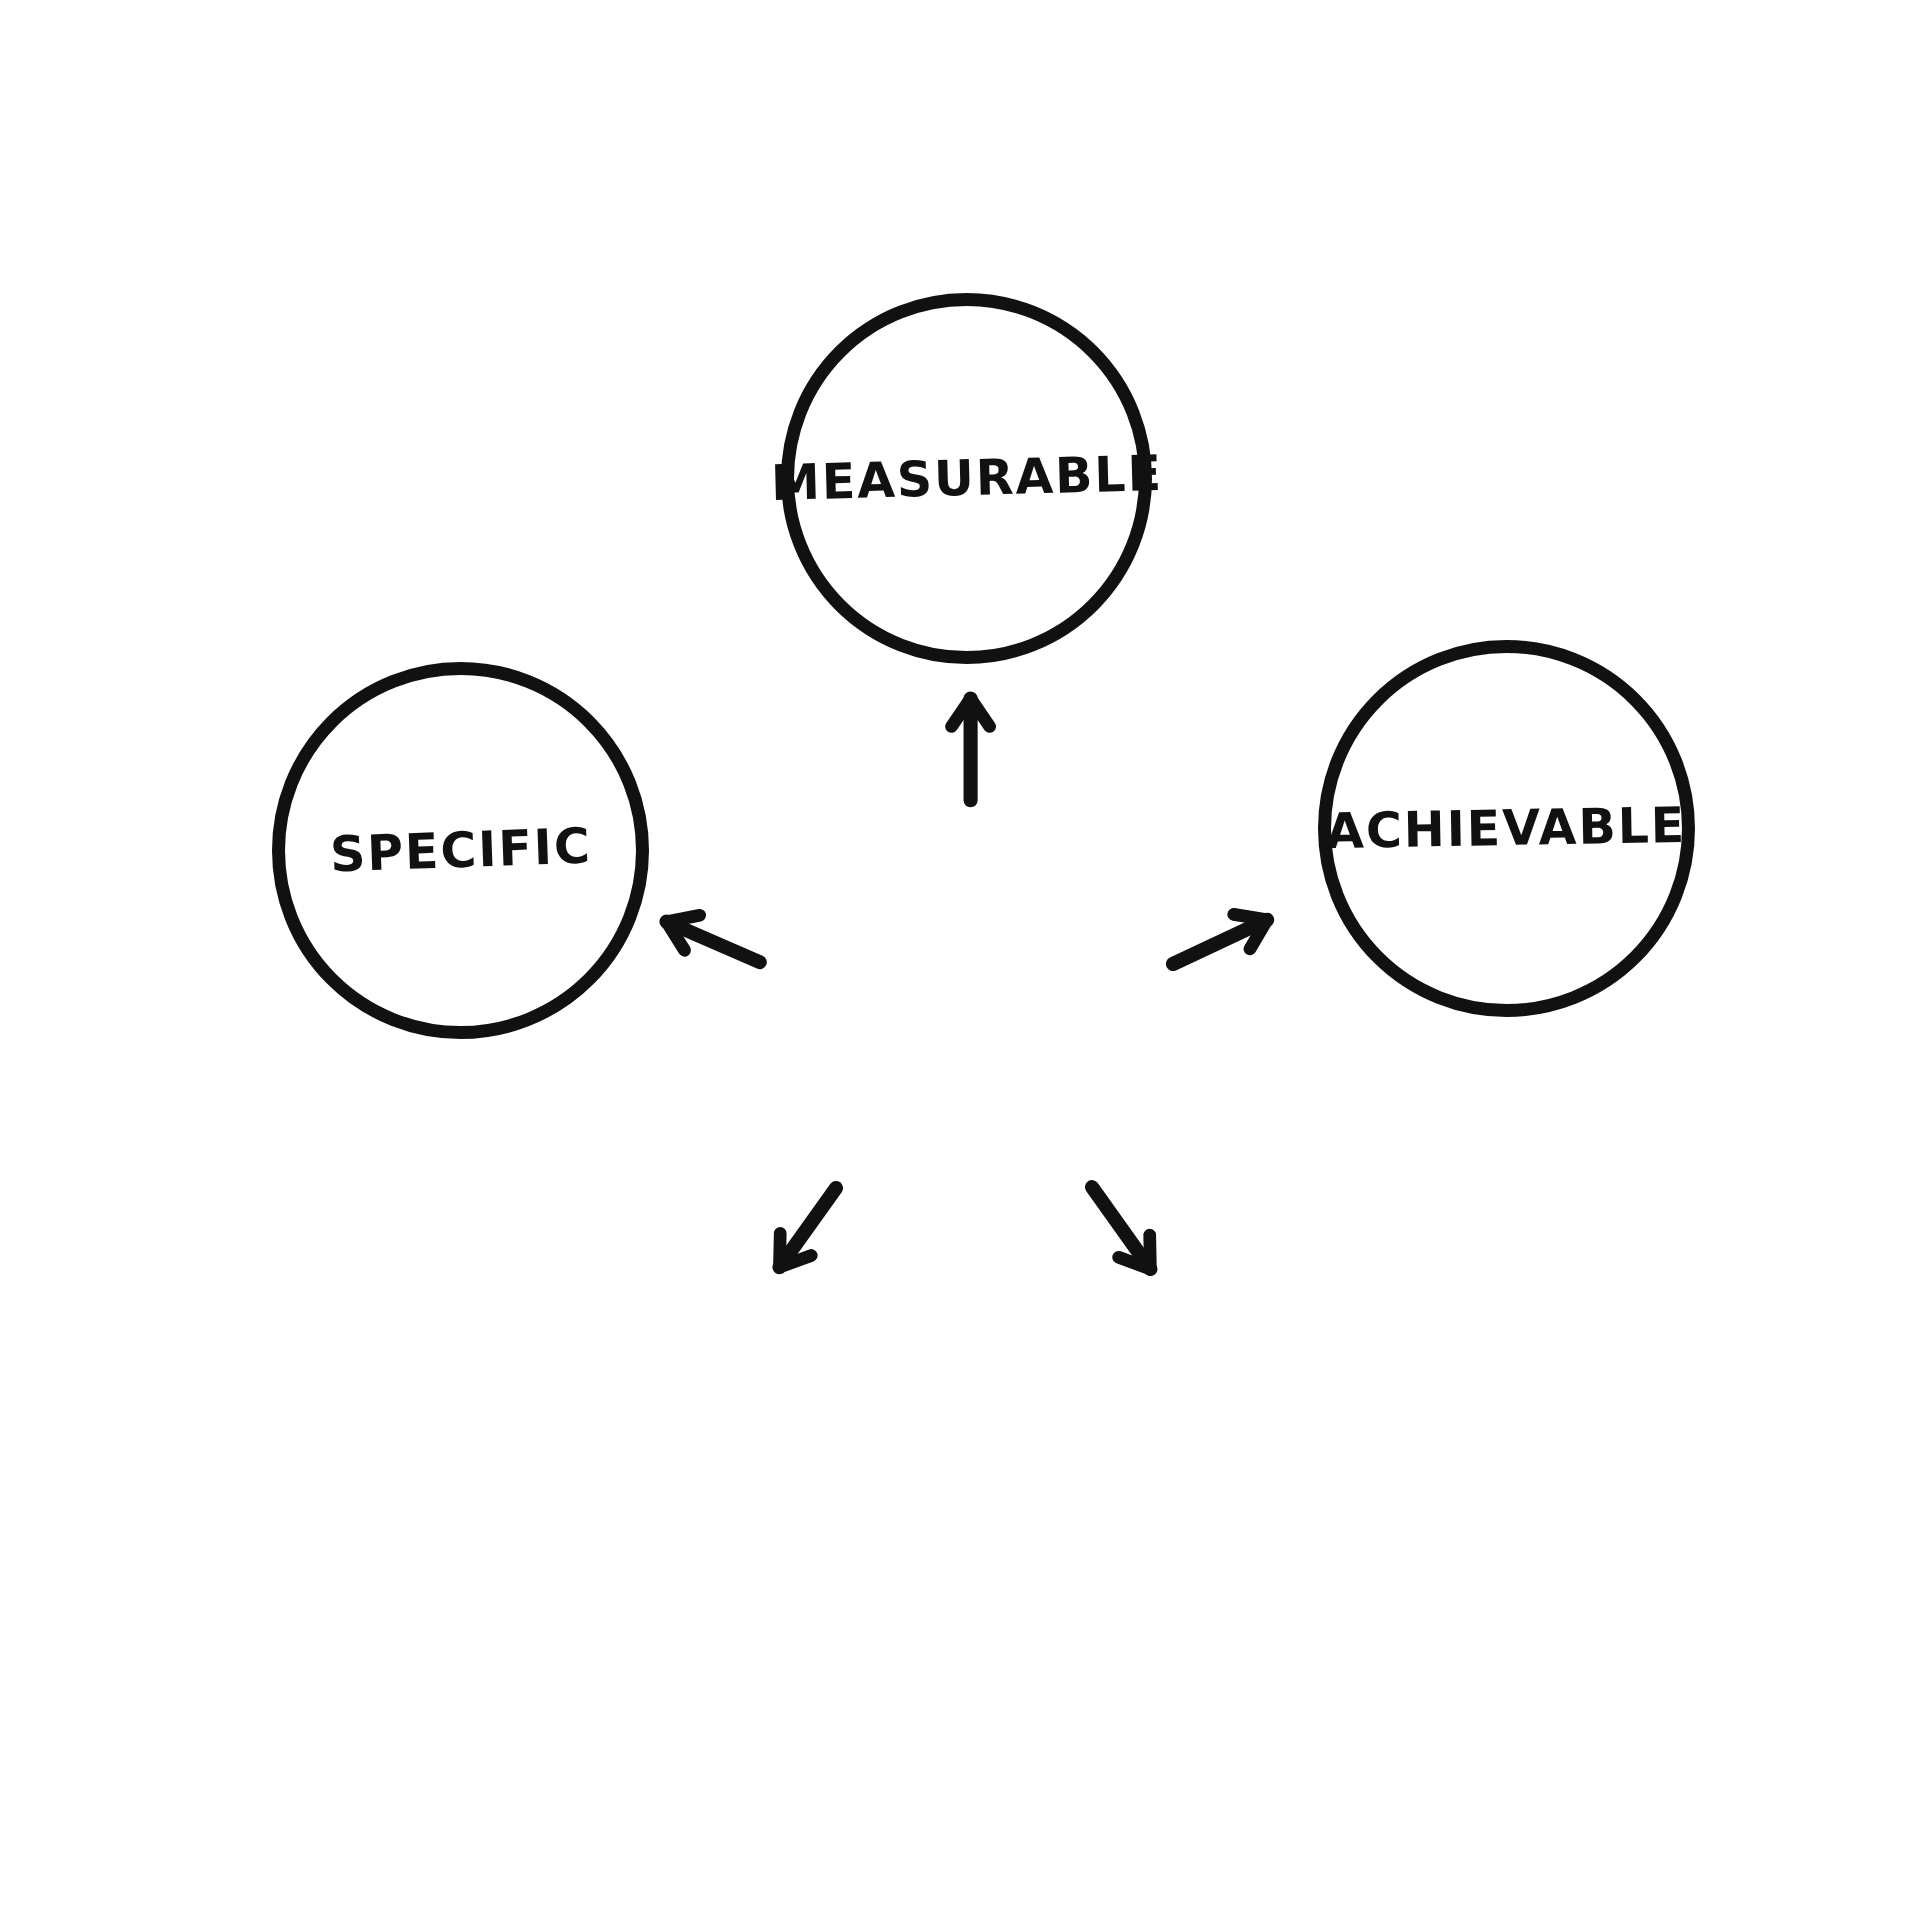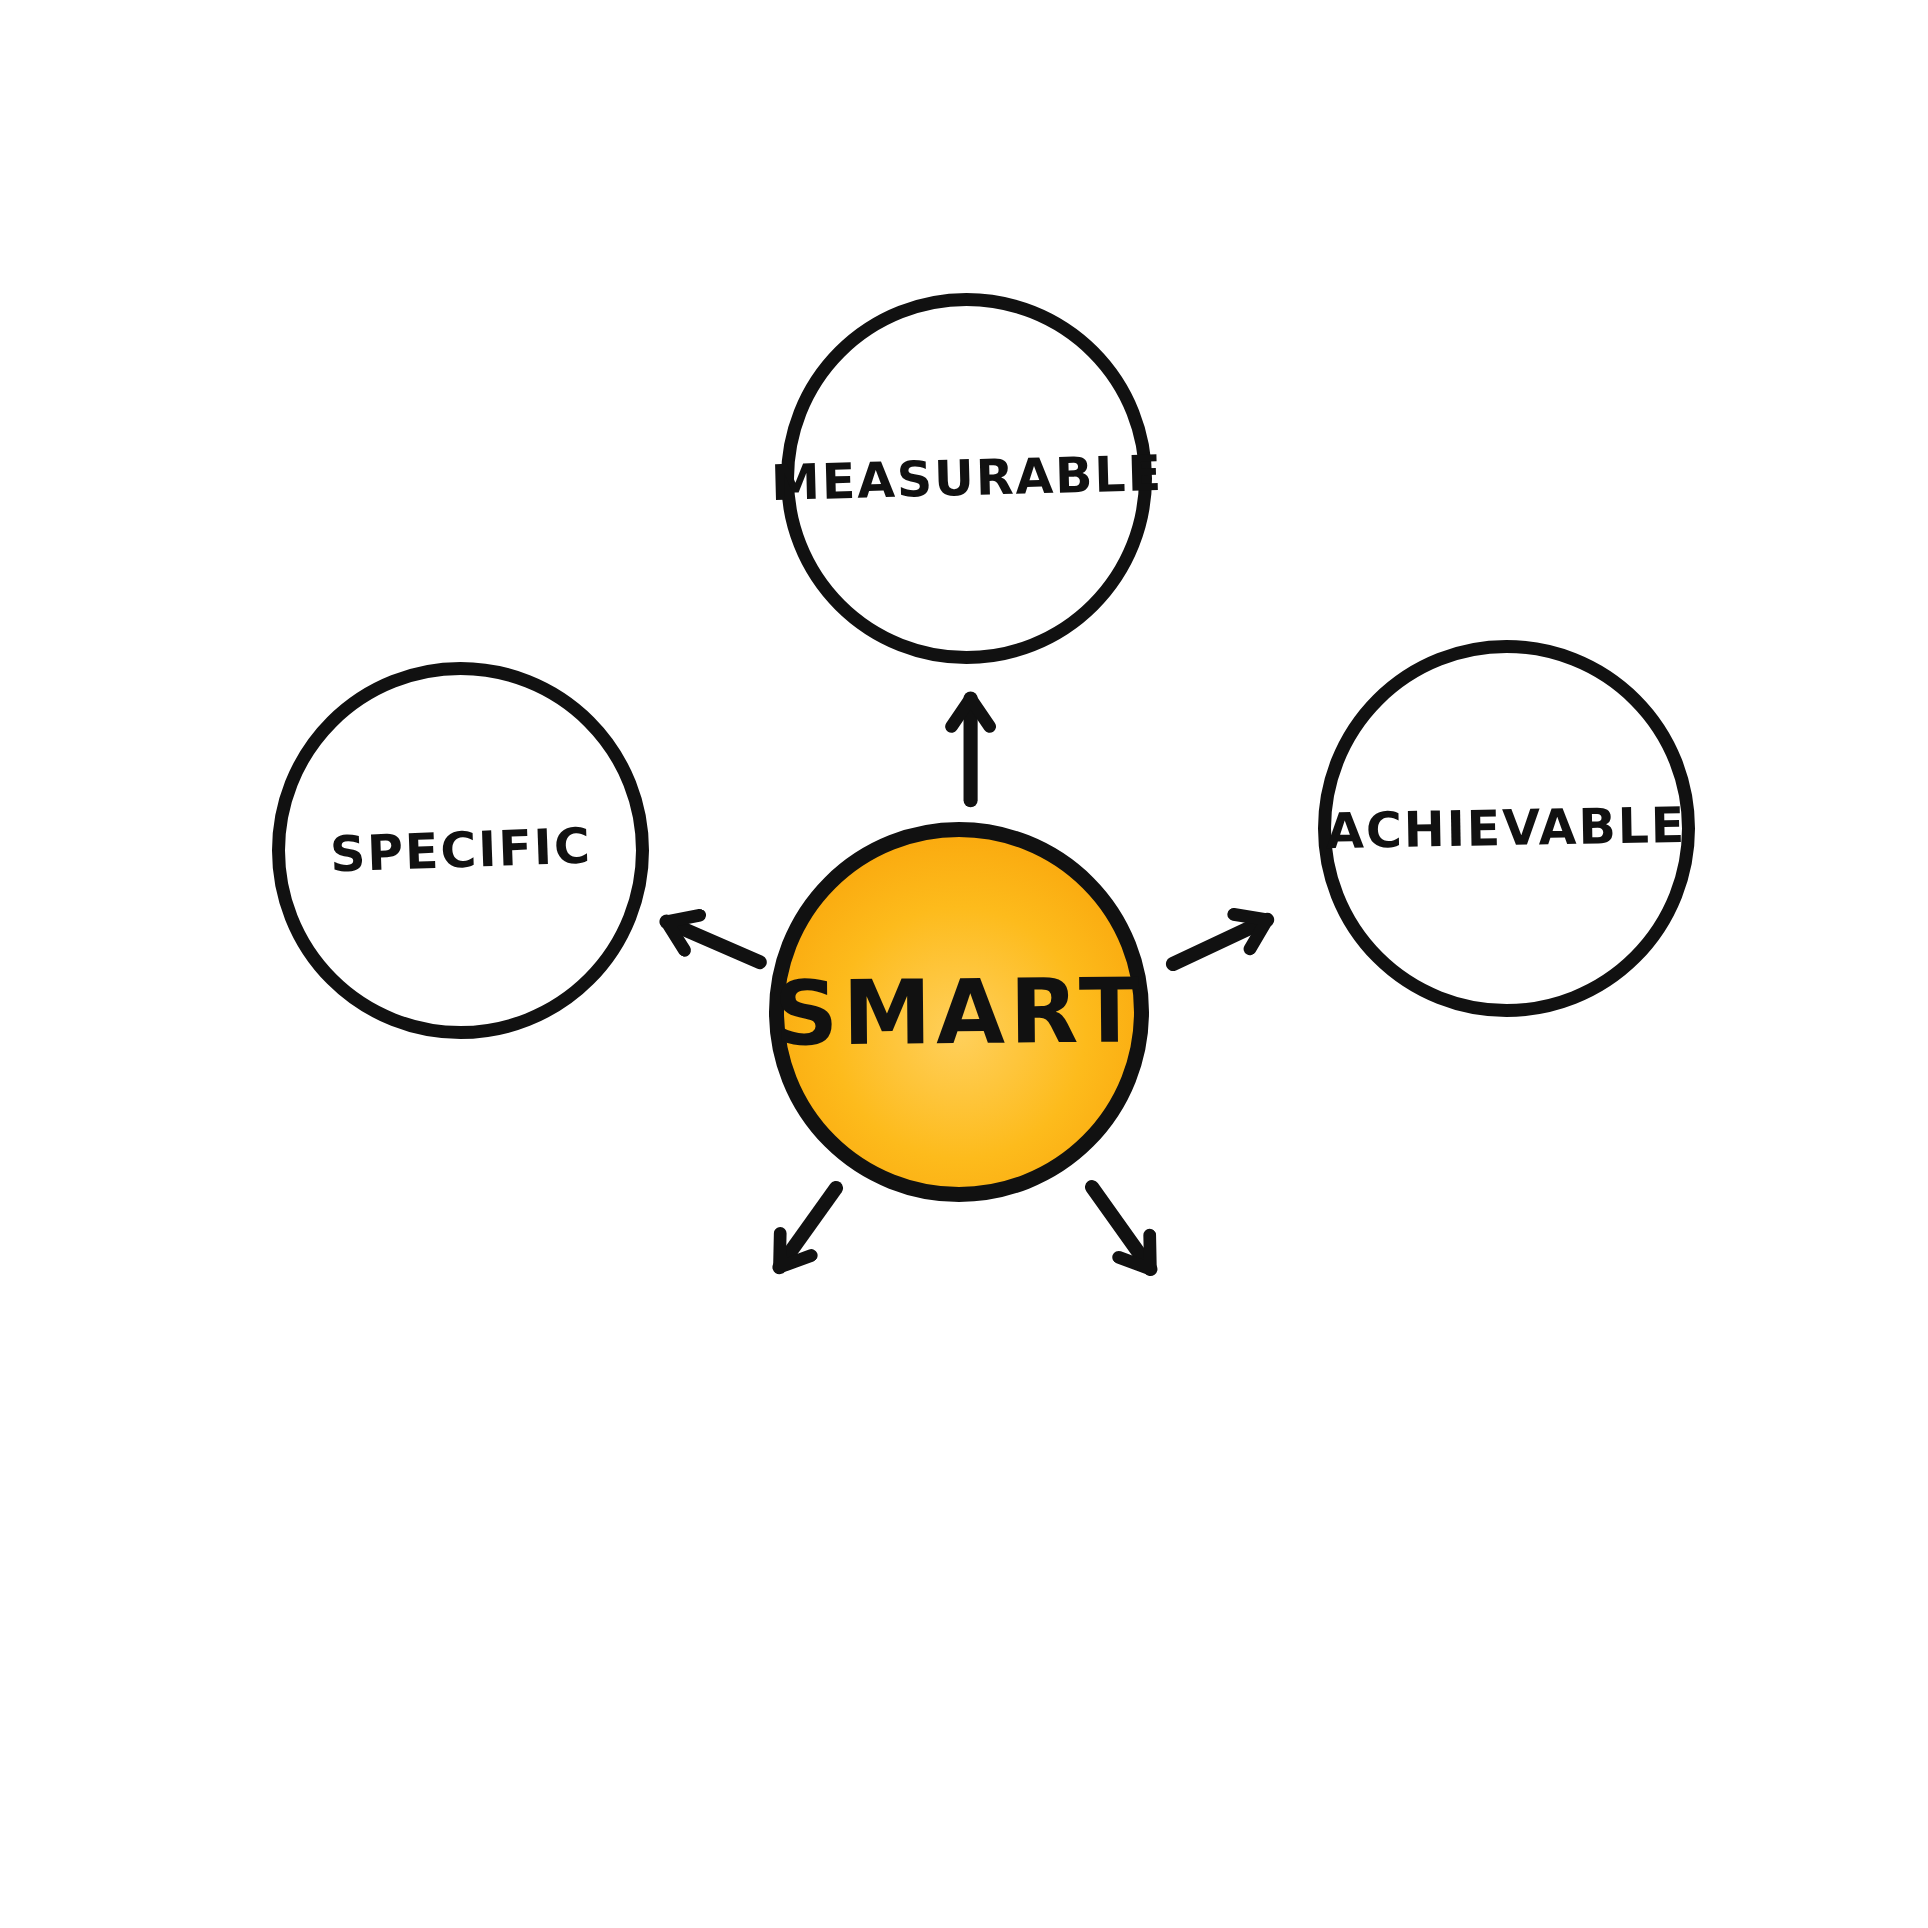--- a/index.html
+++ b/index.html
@@ -94,20 +94,17 @@
   </div>
 
   <div class="node node-specific">
     <span class="node-label">Specific</span>
   </div>
 
   <div class="node node-achievable">
     <span class="node-label">Achievable</span>
   </div>
 
-  <div class="node node-center">
-    <span class="node-label">SMART</span>
-  </div>
 
 
 
 </div>
 
 
 </body></html>

